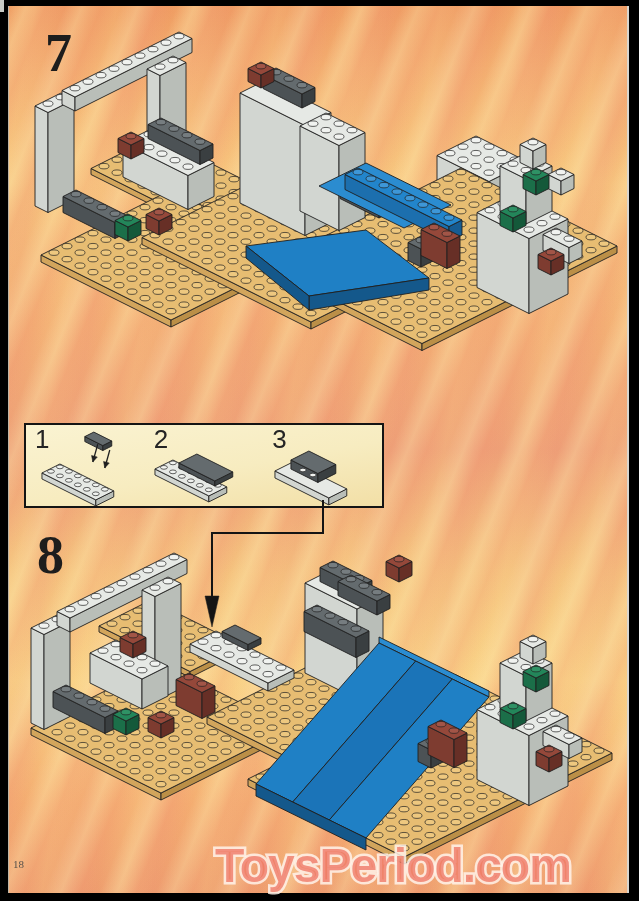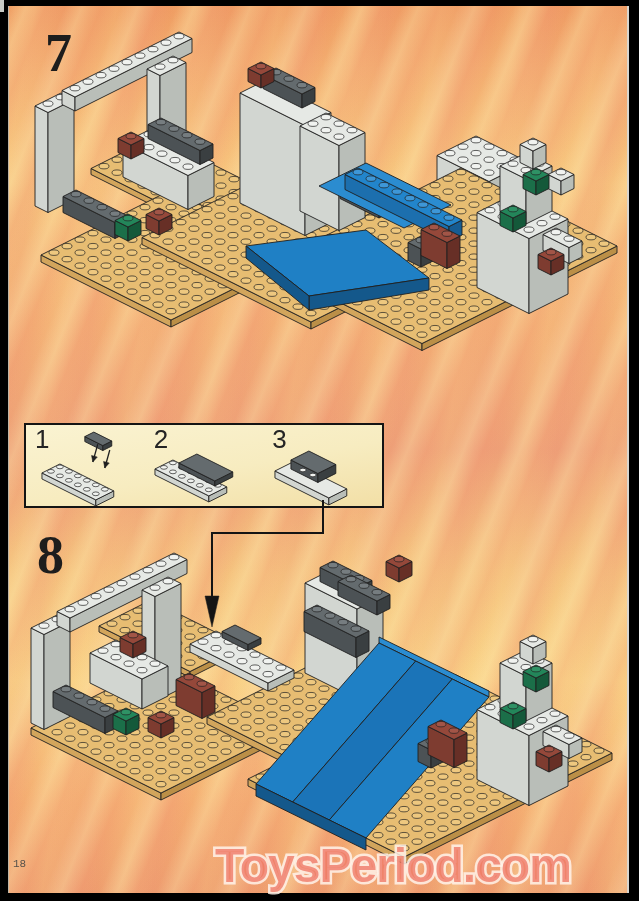--- a/index.html
+++ b/index.html
@@ -39,21 +39,21 @@
   }
   .part-cell{flex:1; position:relative;}
   .part-num{
     position:absolute; left:9px; top:0px; font-size:26px; color:#242424;
     font-family:"Liberation Sans",sans-serif; font-weight:400; line-height:1.1;
   }
   .part-svg{position:absolute; inset:0; width:100%; height:100%;}
   #arrow-overlay{position:absolute; inset:0; width:639px; height:901px; pointer-events:none;}
   .page-number{
     position:absolute; left:4px; top:852px; font-size:11px;
-    font-family:Liberation Mono, monospace; color:#56504a;
+    font-family:Liberation Serif, serif; color:#56504a;
   }
   #watermark{position:absolute; left:0; top:835px; width:629px; height:62px;}
   #watermark text{
     font-family:"Liberation Sans",sans-serif; font-weight:bold;
     font-size:48px; letter-spacing:-1px; paint-order:stroke;
   }
 </style>
 </head>
 <body>
 

